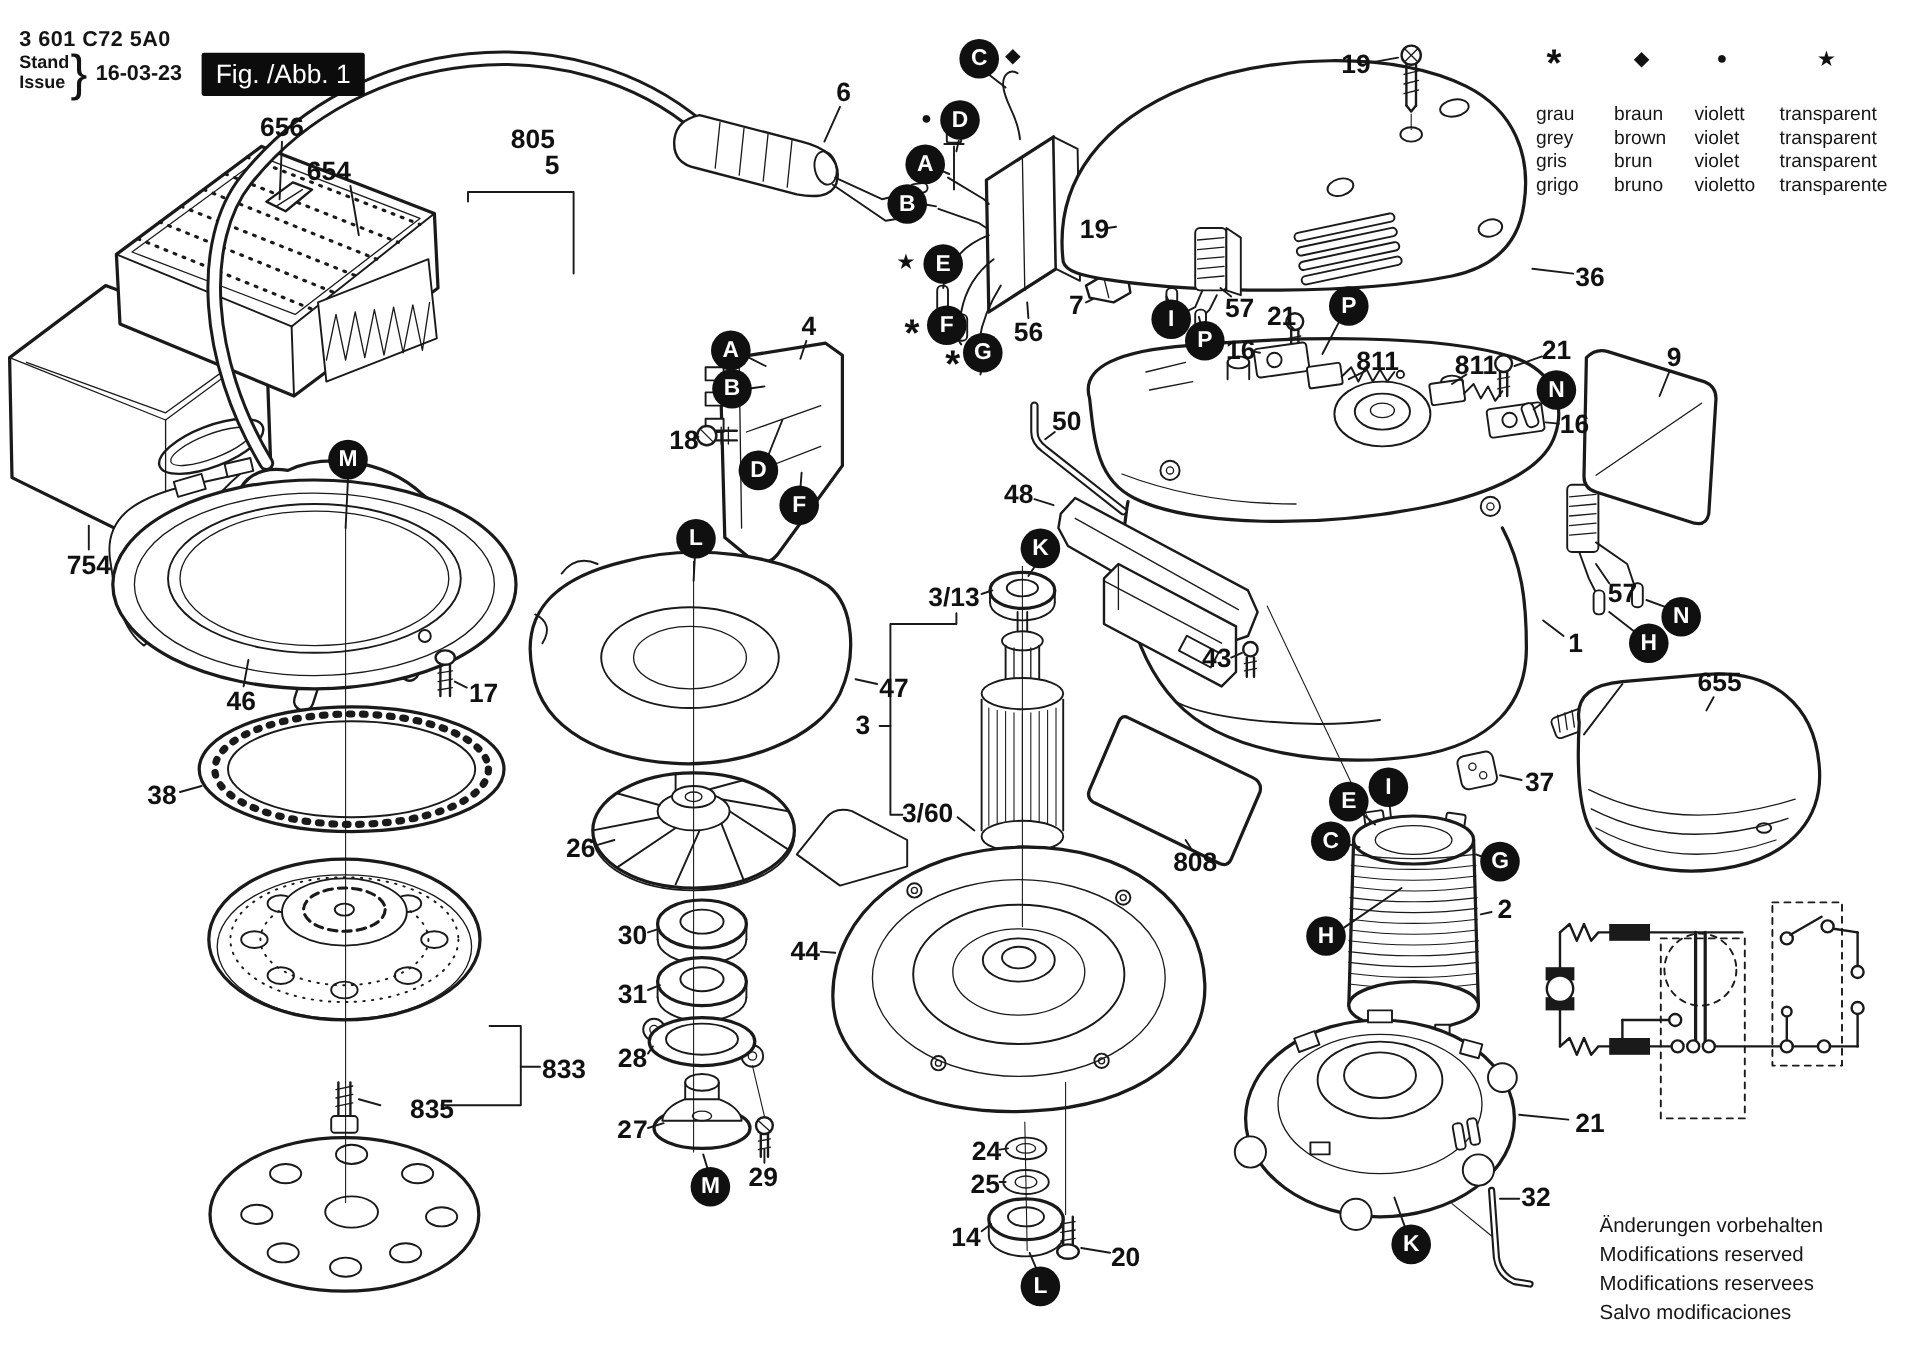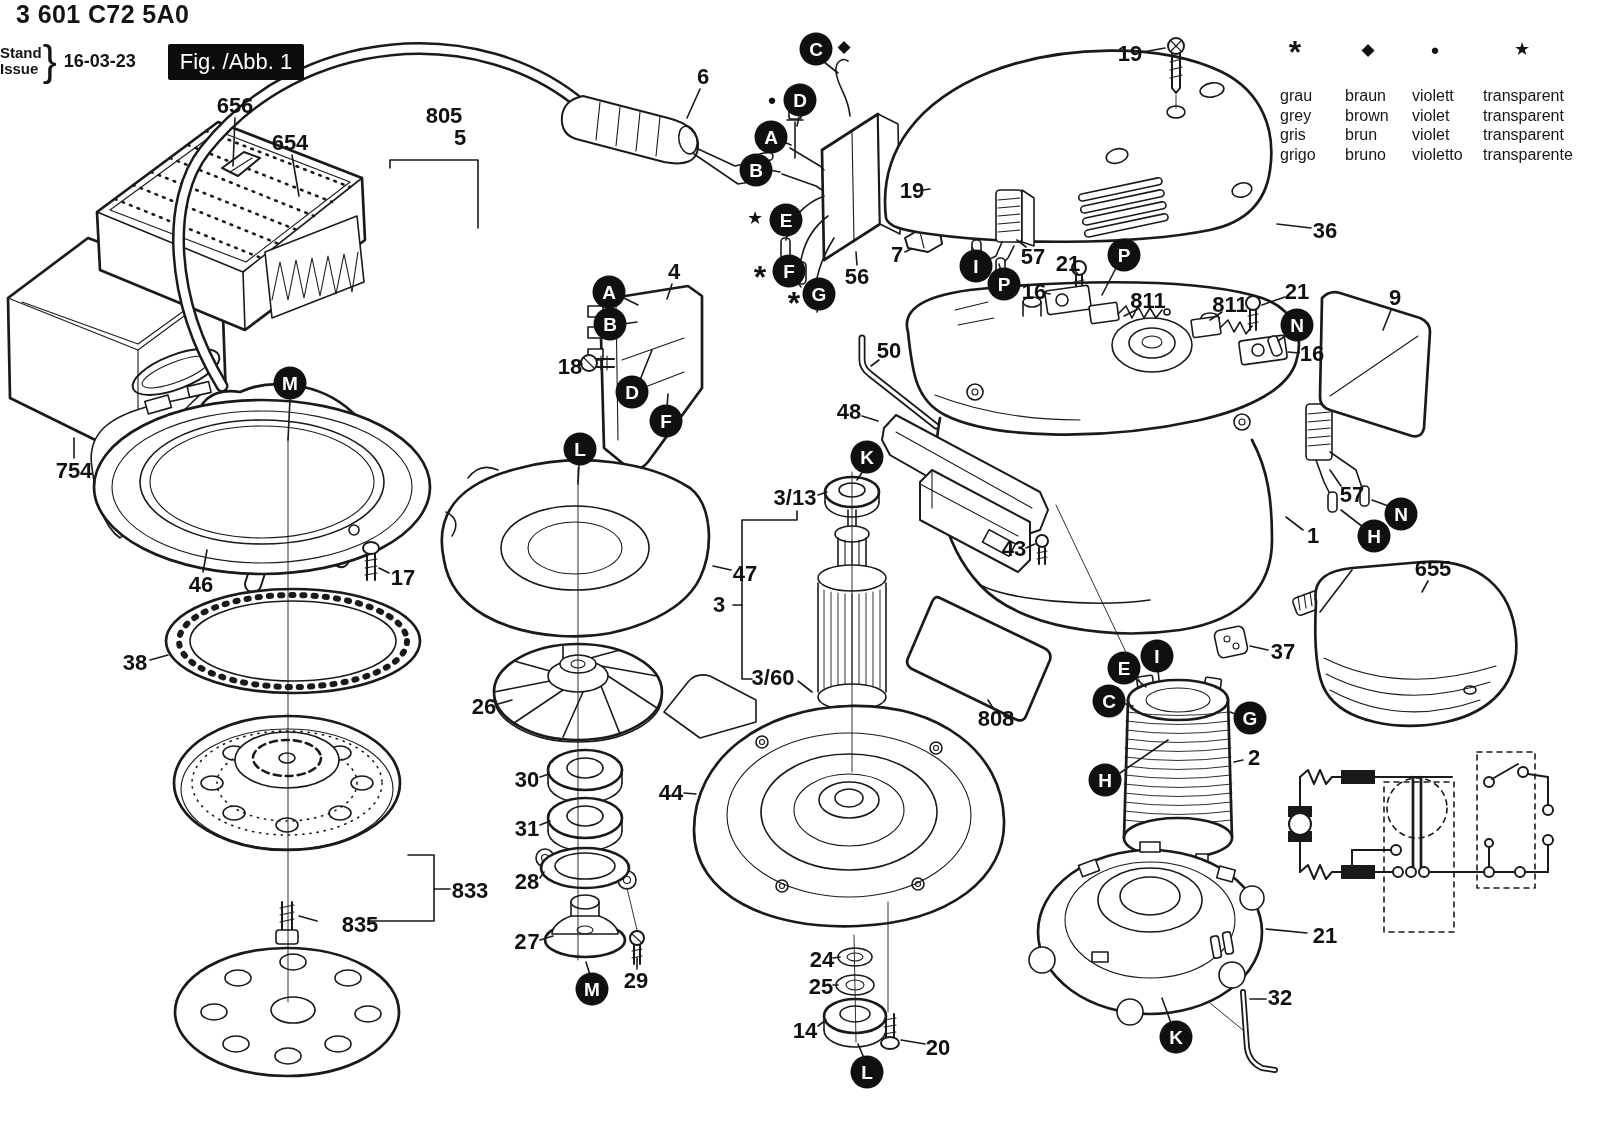--- a/index.html
+++ b/index.html
@@ -20,22 +20,22 @@
   #art .dsh{stroke-dasharray:5 5;stroke-width:1.6;}
   #leads line{stroke:#1a1a1a;stroke-width:1.6;stroke-linecap:round;}
   
   .num{position:absolute;transform:translate(-50%,-50%);font-size:22px;font-weight:bold;
        white-space:nowrap;color:#111;z-index:6;}
   .cir{position:absolute;width:33px;height:33px;border-radius:50%;background:#101010;color:#fff;
        display:flex;align-items:center;justify-content:center;font-size:19px;font-weight:bold;
        transform:translate(-50%,-50%);z-index:6;}
   .sym{position:absolute;transform:translate(-50%,-50%);font-weight:bold;color:#111;z-index:6;line-height:1;}
   
-  .doc-number{position:absolute;left:16px;top:0;font-size:25px;font-weight:bold;letter-spacing:.4px;}
-  .stand-wrap{position:absolute;left:0;top:44px;display:flex;align-items:center;justify-content:center;}
+  .doc-number{position:absolute;left:16px;top:22px;font-size:18px;font-weight:bold;letter-spacing:.4px;}
+  .stand-wrap{position:absolute;left:16px;top:44px;display:flex;align-items:center;justify-content:center;}
   .stand-labels{font-size:15px;font-weight:bold;line-height:16px;}
   .brace{font-size:42px;font-weight:400;line-height:34px;margin-left:1px;}
   .issue-date{font-size:18px;font-weight:bold;margin-left:7px;}
   .fig-box{position:absolute;left:168px;top:44px;width:136px;height:36px;background:#0c0c0c;
            color:#fff;display:flex;align-items:center;justify-content:center;
            font-size:22px;font-weight:normal;border-radius:2px;}
   
   .lsym{position:absolute;transform:translate(-50%,-50%);font-weight:bold;color:#111;line-height:1;}
   .lcol{position:absolute;top:62px;font-size:16px;line-height:19.5px;color:#161616;margin-top:24px;}
   
@@ -700,21 +700,21 @@
       <line x1="1122" y1="703" x2="1133" y2="706"></line>
       <line x1="1238" y1="715" x2="1230" y2="712"></line>
       <line x1="1120" y1="773" x2="1168" y2="740"></line>
       <line x1="590" y1="975" x2="586" y2="962"></line>
       <line x1="864" y1="1058" x2="858" y2="1044"></line>
       <line x1="1171" y1="1023" x2="1162" y2="998"></line>
     </svg>
 
   <div id="callout-layer">
       <div class="num" style="left: 235px; top: 106px;">656</div>
-      <div class="num" style="left: 290px; top: 143px;">654</div>
+      <div class="num" style="left: 274px; top: 143px;">654</div>
       <div class="num" style="left: 444px; top: 116px;">805</div>
       <div class="num" style="left: 460px; top: 138px;">5</div>
       <div class="num" style="left: 703px; top: 77px;">6</div>
       <div class="num" style="left: 74px; top: 471px;">754</div>
       <div class="num" style="left: 201px; top: 585px;">46</div>
       <div class="num" style="left: 403px; top: 578px;">17</div>
       <div class="num" style="left: 135px; top: 663px;">38</div>
       <div class="num" style="left: 484px; top: 707px;">26</div>
       <div class="num" style="left: 527px; top: 780px;">30</div>
       <div class="num" style="left: 527px; top: 829px;">31</div>
@@ -828,14 +828,20 @@
       <div>violetto</div>
     </div>
     <div class="lcol" style="left:1483px;">
       <div>transparent</div>
       <div>transparent</div>
       <div>transparent</div>
       <div>transparente</div>
     </div>
   </div>
 
+  <div class="footer-note">
+    <div>Änderungen vorbehalten</div>
+    <div>Modifications reserved</div>
+    <div>Modifications reservees</div>
+    <div>Salvo modificaciones</div>
+  </div>
 
 </div>
 
 </body></html>

